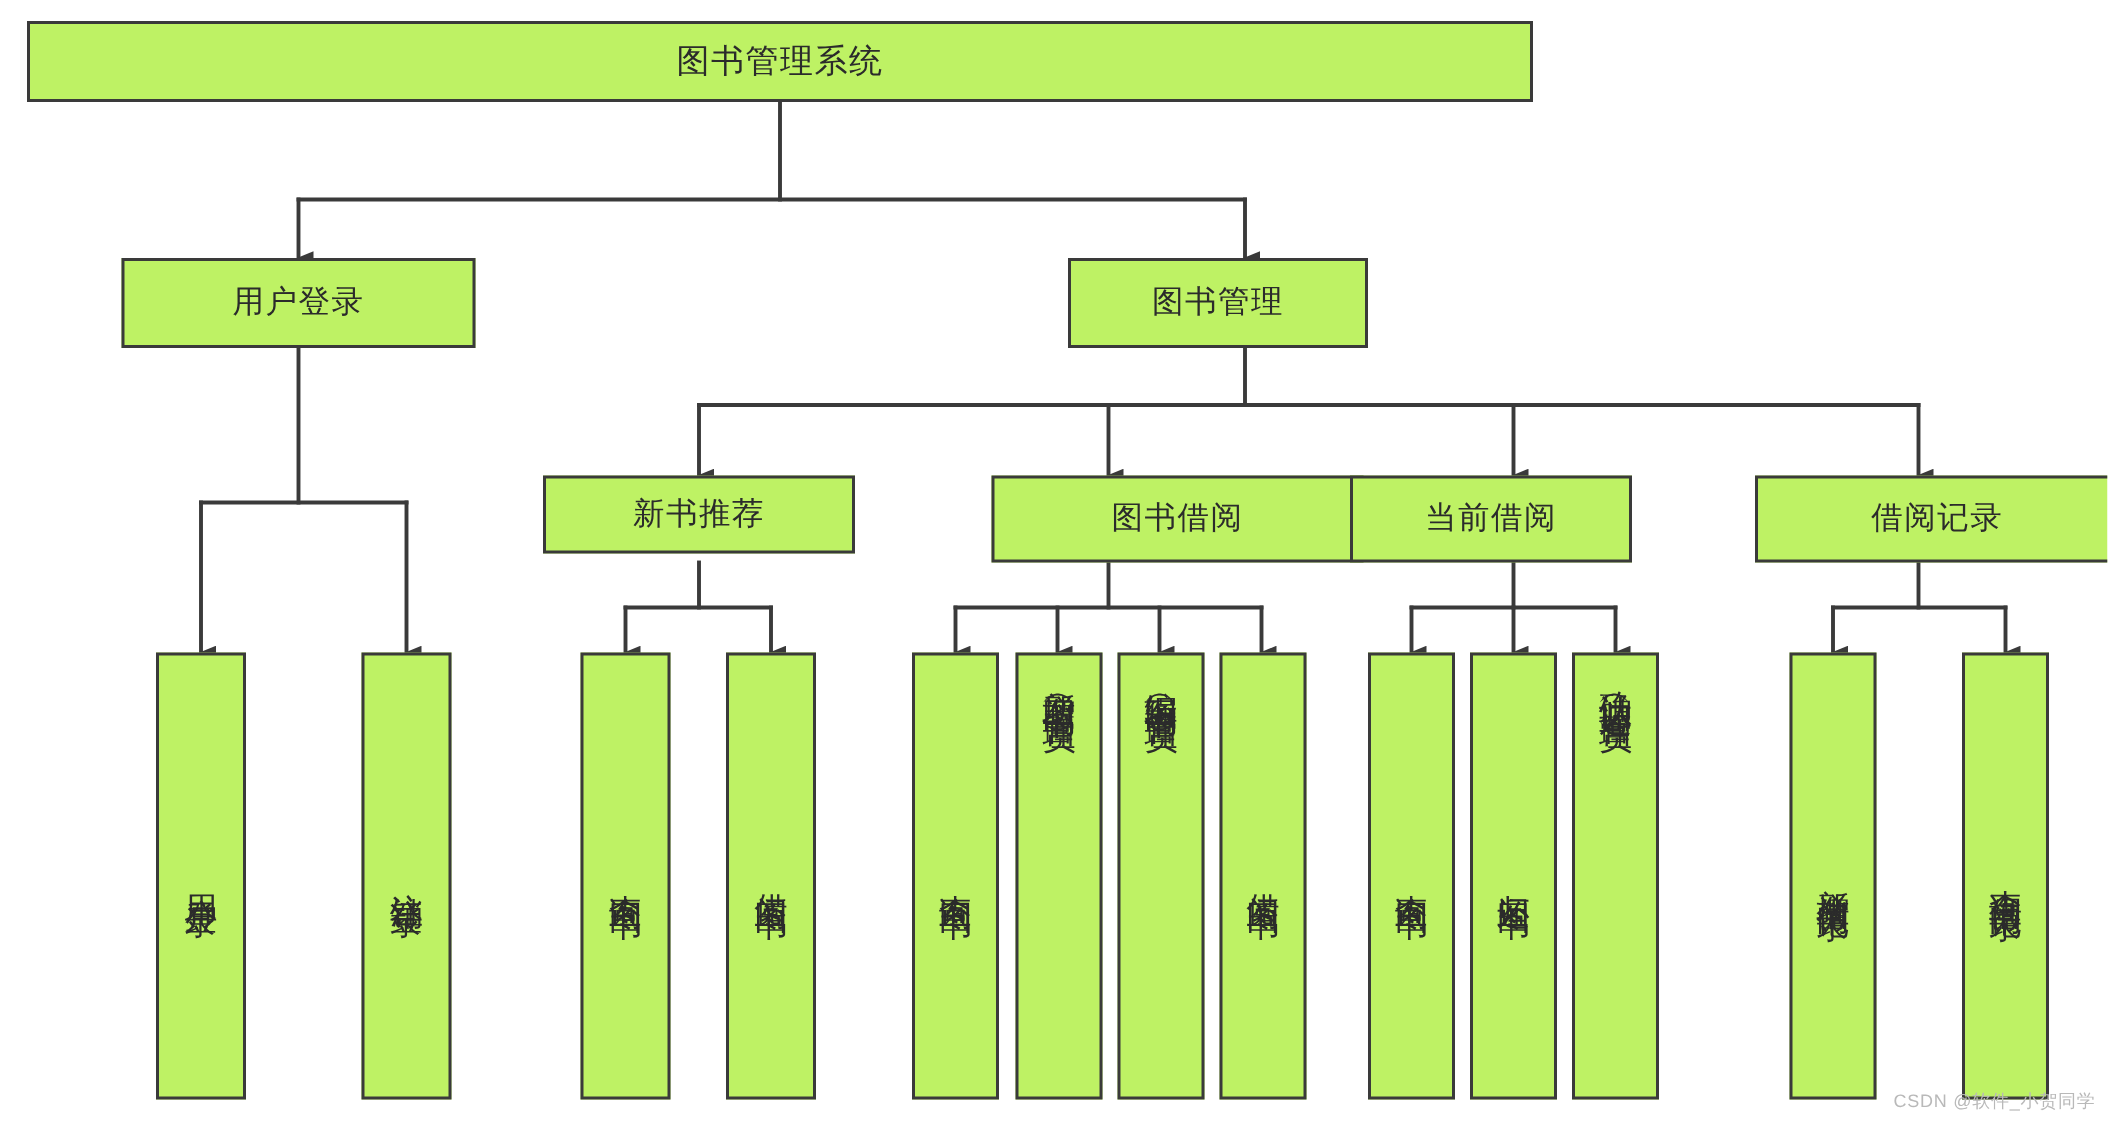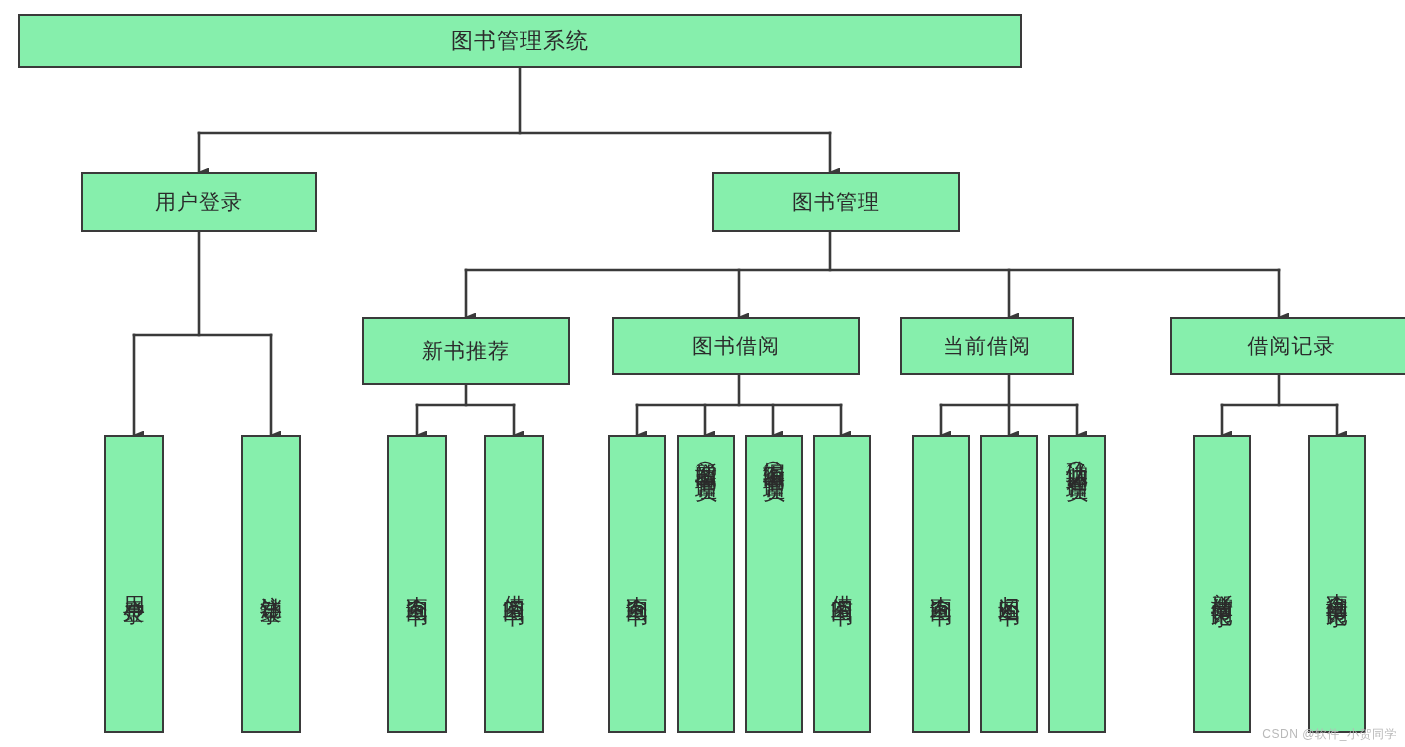--- a/index.html
+++ b/index.html
@@ -22,21 +22,21 @@
     position: absolute;
     left: 0;
     top: 0;
     width: 1405px;
     height: 747px;
     pointer-events: none;
   }
   .node {
     position: absolute;
     box-sizing: border-box;
-    background: #86efac;
+    background: #bef264;
     border: 2px solid #3a3a3a;
     display: flex;
     align-items: center;
     justify-content: center;
     color: #2b2b2b;
   }
   .node-label {
     display: block;
     text-align: center;
     line-height: 1.18;
@@ -134,33 +134,33 @@
   </svg>
 
   <div class="node horiz root" style="left:18px; top:14px; width:1004px; height:54px;">
     <span class="node-label">图书管理系统</span>
   </div>
 
   <div class="node horiz" style="left:81px; top:172px; width:236px; height:60px;">
     <span class="node-label">用户登录</span>
   </div>
 
-  <div class="node horiz" style="left:712px; top:172px; width:248px; height:60px;">
+  <div class="node horiz" style="left:712px; top:172px; width:200px; height:60px;">
     <span class="node-label">图书管理</span>
   </div>
 
-  <div class="node horiz" style="left:362px; top:317px; width:208px; height:68px;">
+  <div class="node horiz" style="left:362px; top:317px; width:208px; height:52px;">
     <span class="node-label">新书推荐</span>
   </div>
 
-  <div class="node horiz" style="left:612px; top:317px; width:248px; height:58px;">
+  <div class="node horiz" style="left:661px; top:317px; width:248px; height:58px;">
     <span class="node-label">图书借阅</span>
   </div>
 
-  <div class="node horiz" style="left:900px; top:317px; width:174px; height:58px;">
+  <div class="node horiz" style="left:900px; top:317px; width:188px; height:58px;">
     <span class="node-label">当前借阅</span>
   </div>
 
   <div class="node horiz" style="left:1170px; top:317px; width:243px; height:58px;">
     <span class="node-label">借阅记录</span>
   </div>
 
   <div class="node vert pad-mid" style="left:104px; top:435px; width:60px; height:298px;">
     <span class="node-label">用户登录</span>
   </div>

